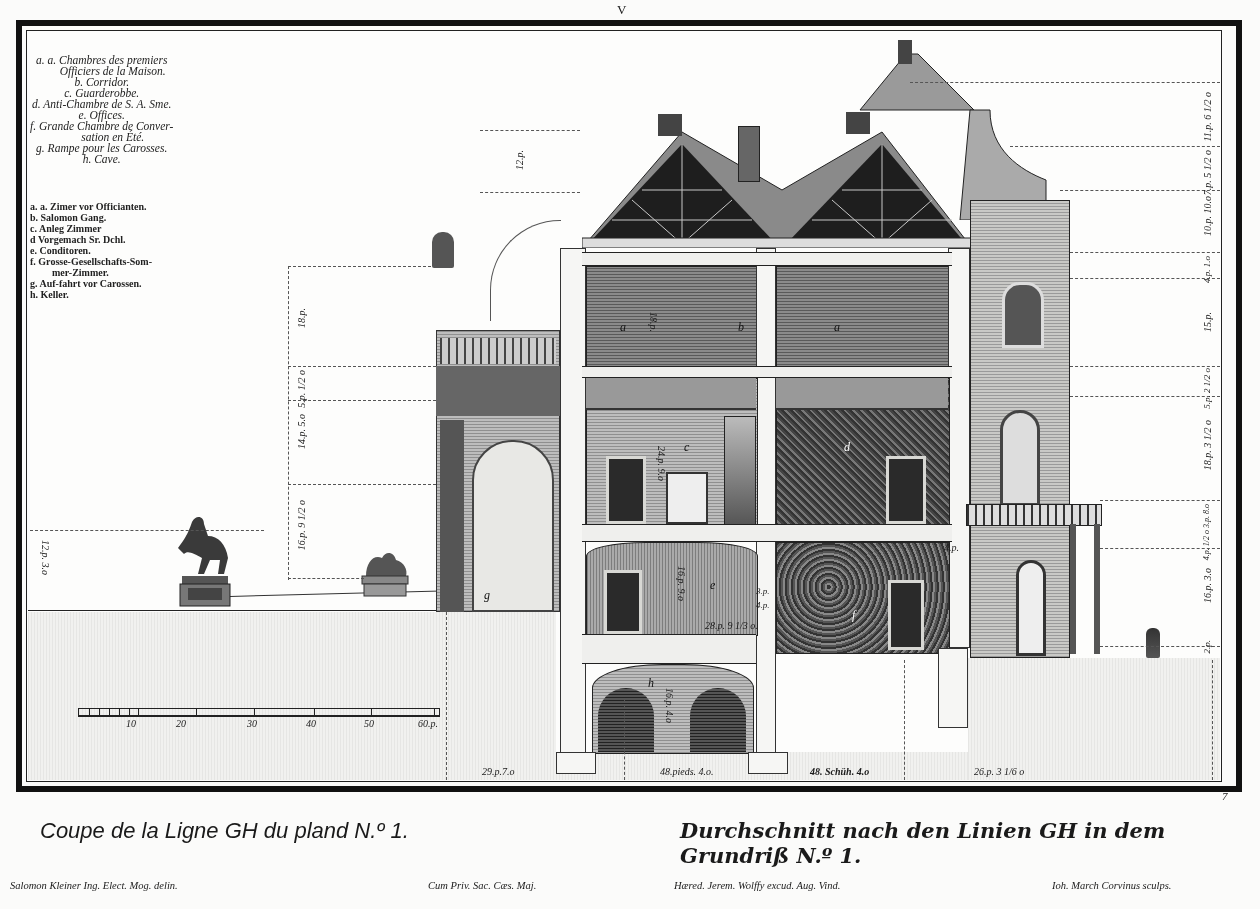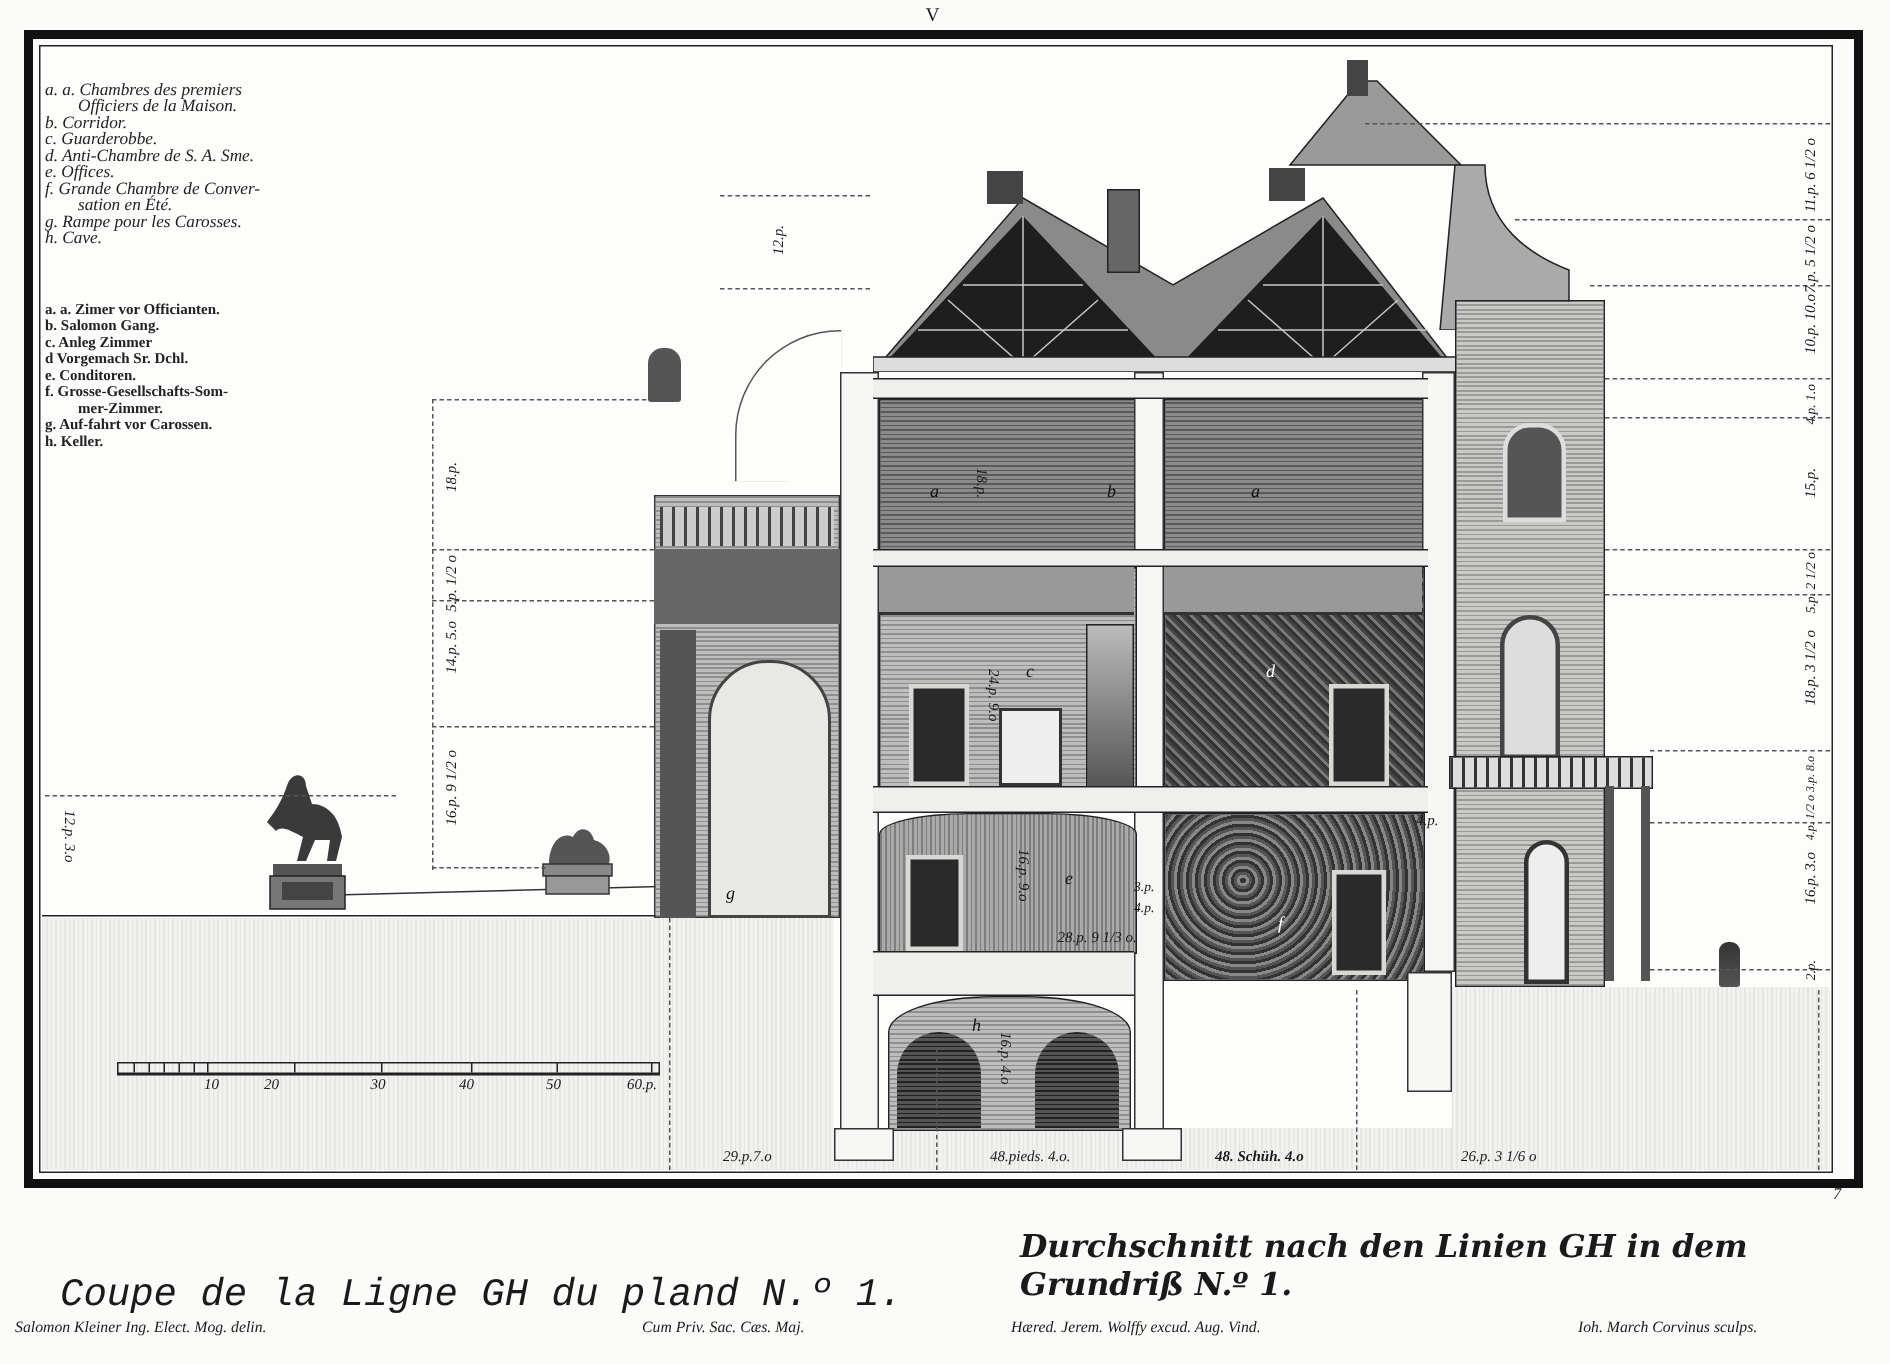--- a/index.html
+++ b/index.html
@@ -4,31 +4,31 @@
 <style>
   html,body{margin:0;padding:0;background:#fbfbfa;}
   body{width:1260px;height:909px;position:relative;overflow:hidden;font-family:"DejaVu Serif",serif;color:#1a1a1a;}
   .plate-num{position:absolute;left:617px;top:2px;font-size:13px;font-family:"Liberation Serif",serif;}
   .frame-outer{position:absolute;left:16px;top:20px;width:1226px;height:772px;border:6px solid #111;box-sizing:border-box;}
   .frame-inner{position:absolute;left:26px;top:30px;width:1196px;height:752px;border:1.5px solid #222;box-sizing:border-box;background:#fdfdfc;}
   .page-mark{position:absolute;left:1222px;top:790px;font-size:11px;font-style:italic;font-family:"Liberation Serif",serif;}
   .legend{position:absolute;font-family:"Liberation Serif",serif;font-style:italic;font-size:11.5px;line-height:11px;color:#222;}
   .legend .row{white-space:nowrap;}
   .legend .row.cont{padding-left:22px;}
-  .legend-fr{left:30px;top:55px;}
+  .legend-fr{left:30px;top:55px;text-align:center;}
   .legend-de{left:30px;top:201px;font-style:normal;font-weight:bold;font-family:Liberation Serif, serif;font-size:10px;}
   .ground{position:absolute;background:repeating-linear-gradient(90deg,#e6e6e4 0 1px,#f1f1ef 1px 3px);}
   .scale{position:absolute;left:78px;top:708px;width:360px;height:6px;border:1.2px solid #222;border-bottom-width:2px;}
   .scale .tick{position:absolute;top:-1px;width:1px;height:7px;background:#222;}
   .scale-lbl{position:absolute;top:718px;font-size:10px;font-style:italic;font-family:"Liberation Serif",serif;}
   .dim{position:absolute;font-family:"Liberation Serif",serif;font-style:italic;font-size:10px;white-space:nowrap;}
   .vtxt{writing-mode:vertical-rl;}
   .dash-h{position:absolute;height:0;border-top:1px dashed #555;}
   .dash-v{position:absolute;width:0;border-left:1px dashed #555;}
-  .title{position:absolute;top:848px;font-size:26px;font-family:Liberation Mono, monospace;font-style:italic;}
+  .title{position:absolute;top:818px;font-size:22px;font-family:Liberation Sans, sans-serif;font-style:italic;}
   .title-de{position:absolute;top:818px;font-size:21px;font-family:"DejaVu Serif",serif;font-weight:bold;font-style:italic;}
   .credit{position:absolute;top:880px;font-size:10.5px;font-family:"Liberation Serif",serif;font-style:italic;}
   .bldg{position:absolute;}
   .hatch{background:repeating-linear-gradient(0deg,#5a5a5a 0 1px,#8b8b8b 1px 3px);}
   .hatch-lt{background:repeating-linear-gradient(0deg,#8f8f8f 0 1px,#bdbdbd 1px 3px);}
   .hatch-dk{background:repeating-linear-gradient(0deg,#222 0 1px,#555 1px 3px);}
   .vhatch{background:repeating-linear-gradient(90deg,#7d7d7d 0 1px,#aaa 1px 3px);}
   .wall{position:absolute;background:#f6f6f4;border:1px solid #333;box-sizing:border-box;}
   .floor{position:absolute;background:#efefed;border-top:1.5px solid #222;border-bottom:1.5px solid #222;box-sizing:border-box;}
   .room-lbl{position:absolute;font-family:"Liberation Serif",serif;font-style:italic;font-size:12px;color:#111;}
@@ -80,21 +80,21 @@
     <div class="tick" style="left:30px"></div>
   <div class="tick" style="left:40px"></div>
     <div class="tick" style="left:50px"></div>
     <div class="tick" style="left:59px"></div>
   <div class="tick" style="left:117px"></div>
     <div class="tick" style="left:175px"></div>
   <div class="tick" style="left:235px"></div>
     <div class="tick" style="left:292px"></div>
     <div class="tick" style="left:355px"></div>
 </div>
-<div class="scale-lbl" style="left:136px;">10</div>
+<div class="scale-lbl" style="left:126px;">10</div>
 <div class="scale-lbl" style="left:176px;">20</div>
 <div class="scale-lbl" style="left:247px;">30</div>
 <div class="scale-lbl" style="left:306px;">40</div>
 <div class="scale-lbl" style="left:364px;">50</div>
 <div class="scale-lbl" style="left:418px;">60.p.</div>
 
 <div class="bldg" style="left:174px;top:514px;width:60px;height:96px;">
   <svg width="60" height="96" viewBox="0 0 60 96">
     <path d="M18 8 C22 0 30 2 30 10 L34 22 C44 22 52 30 54 44 L50 60 L44 60 L46 46 L36 46 L30 60 L24 60 L28 44 C20 40 14 36 10 40 L4 34 C10 26 14 20 18 8 Z" fill="#3a3a3a"></path>
     <rect x="8" y="62" width="46" height="8" fill="#555"></rect>

